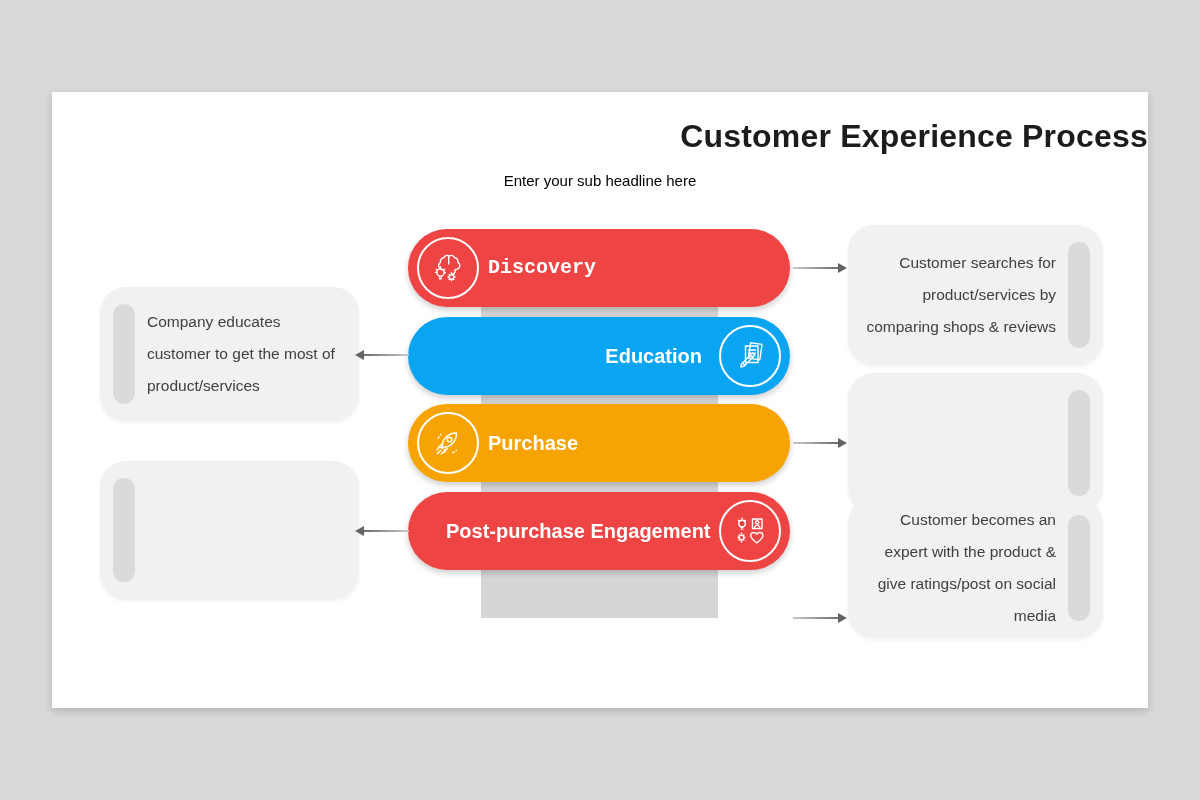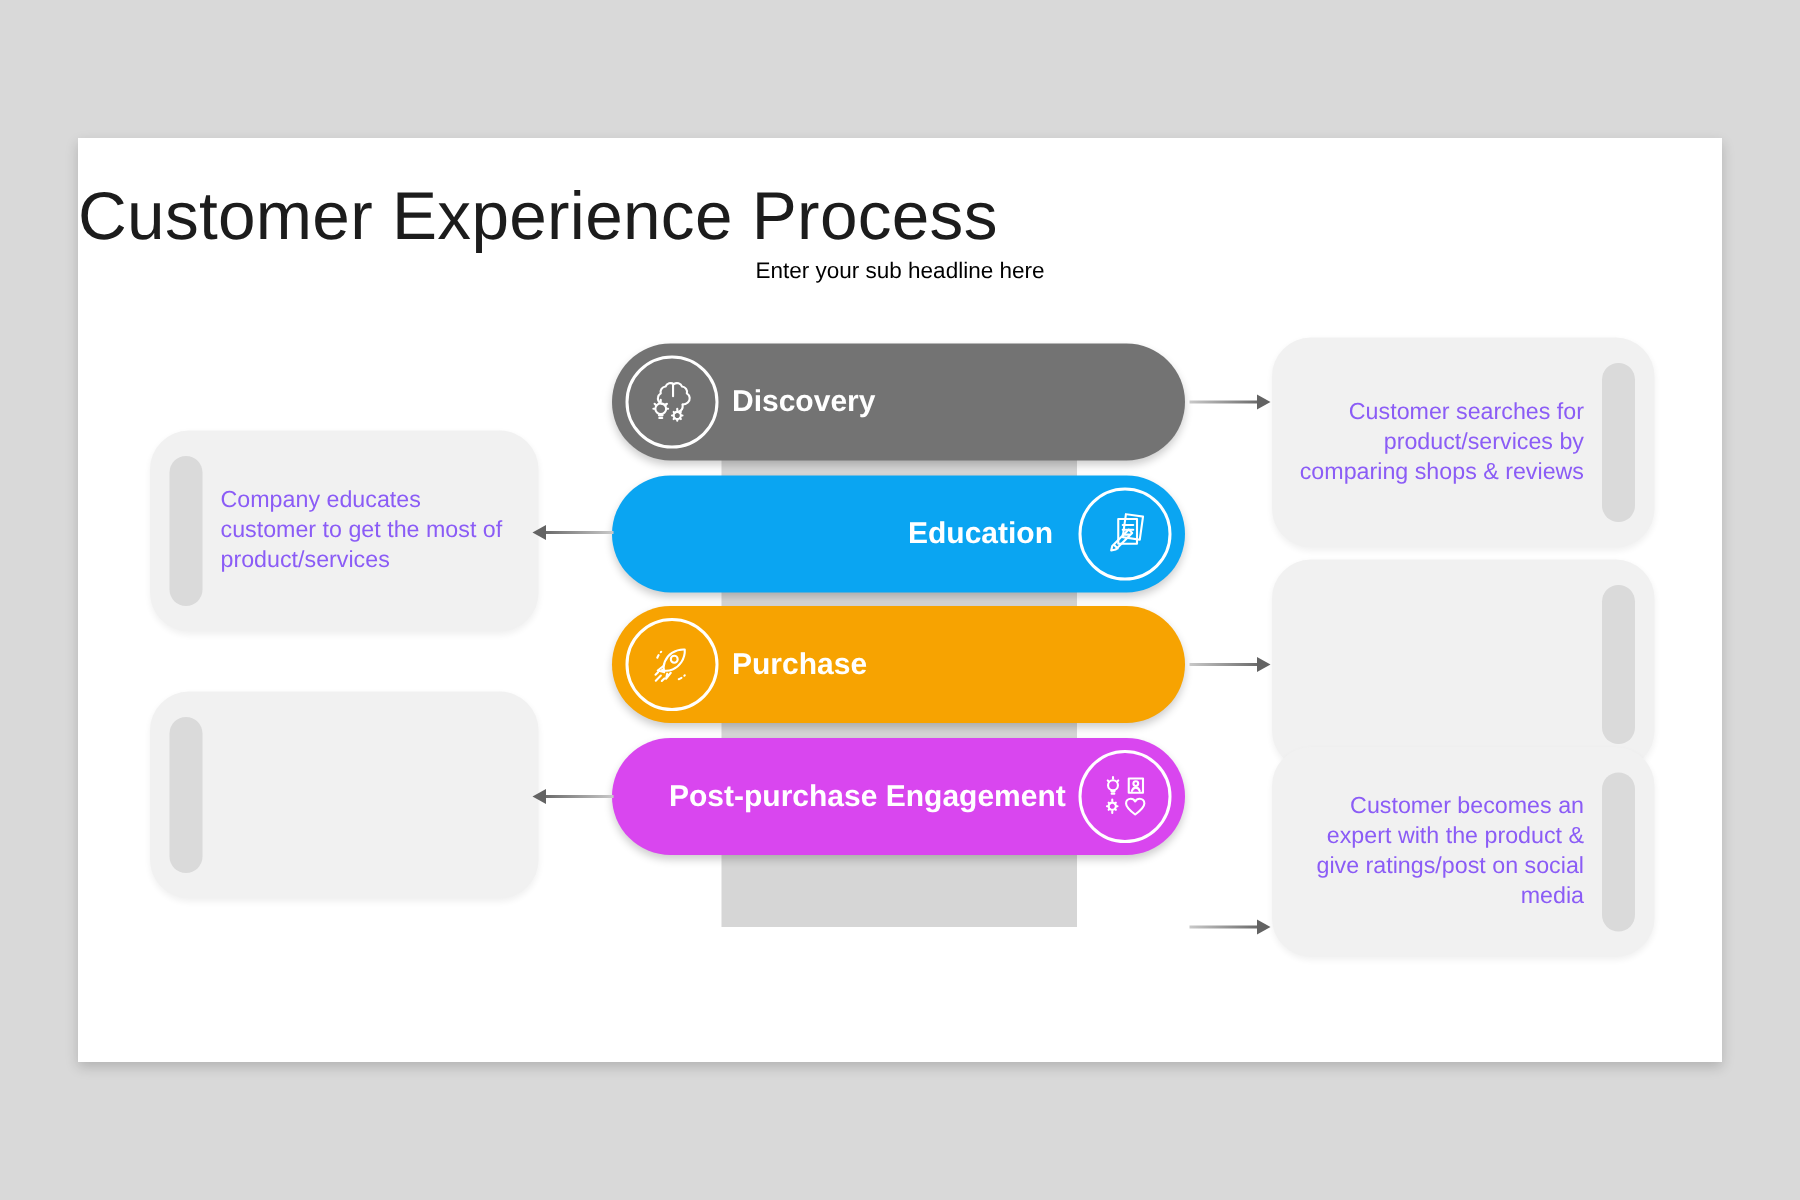--- a/index.html
+++ b/index.html
@@ -9,21 +9,21 @@
     font-family:"Liberation Sans", sans-serif;
     position:relative;overflow:hidden;
   }
   .slide{
     position:absolute;left:52px;top:92px;width:1096px;height:616px;
     background:#ffffff;
     box-shadow:0 3px 8px rgba(0,0,0,0.18);
   }
   .title{
     position:absolute;top:26px;left:0;width:100%;
-    text-align:left;font-size:45px;font-weight:400;color:#1c1c1c;
+    text-align:right;font-size:32px;font-weight:700;color:#1c1c1c;
     letter-spacing:0.2px;
   }
   .subtitle{
     position:absolute;top:80px;left:0;width:100%;
     text-align:center;font-size:15px;color:#000000;
   }
   .band{
     position:absolute;left:429px;top:176px;width:237px;height:350px;
     background:#d6d6d6;
   }
@@ -62,21 +62,21 @@
   .n-r3{top:406px;height:140px}
   .accent{
     position:absolute;top:17px;bottom:17px;width:22px;border-radius:11px;
     background:#dadada;
   }
   .accent.acc-left{left:13px}
   .accent.acc-right{right:13px}
   .note-text{
     position:absolute;top:0;height:100%;
     display:flex;align-items:center;
-    font-size:15.5px;color:#8b5cf6;line-height:20px;
+    font-size:15.5px;color:#404040;line-height:32px;
   }
   .left-note .note-text{left:47px;right:14px;text-align:left;}
   .right-note .note-text{left:14px;right:47px;text-align:right;justify-content:flex-end;}
   
   .arrow{position:absolute;width:54px;height:12px;}
   .a1{left:741px;top:170px}
   .a2{left:303px;top:257px}
   .a3{left:741px;top:345px}
   .a4{left:303px;top:433px}
   .a5{left:741px;top:520px}
@@ -95,21 +95,21 @@
 <body>
 
 <div class="canvas">
   <div class="slide">
 
     <div class="title">Customer Experience Process</div>
     <div class="subtitle">Enter your sub headline here</div>
 
     <div class="band"></div>
 
-    <div class="pill p1" style="background: #737373;">
+    <div class="pill p1" style="background: #ef4444; font-family: Liberation Mono, monospace;">
       <div class="icon-circle ic-left">
         <svg class="licon" viewBox="0 0 40 40" width="40" height="40" fill="none" stroke="#fff" stroke-width="1.4" stroke-linecap="round" stroke-linejoin="round">
           <path d="M16.2 21.6c-3.1.6-5.9-1.6-5.6-4.3.1-1.3.8-2.3 1.9-3-.6-2.2.9-4.3 3.2-4.6.8-2.2 3.6-3 5.5-1.6 1.9-1.4 4.7-.6 5.5 1.6 2.3.3 3.8 2.4 3.2 4.6 1.1.7 1.8 1.7 1.9 3 .2 2.4-2 4.4-4.7 4.4"></path>
           <path d="M20.7 8.6v7.5"></path>
           <path d="M27.1 21.7c.3 2.6-.9 4.3-3 4.8"></path>
           <circle cx="12.5" cy="24.5" r="3.6"></circle>
           <path d="M11.3 28.9h2.4M11.5 30.7h2M12.5 19.6v-1"></path>
           <path d="M8.4 21.2l.8.8M16.6 21.2l-.8.8M7.6 24.5h1.1M17.4 24.5h-1.1"></path>
           <circle cx="23.5" cy="29" r="2.4"></circle>
           <path d="M23.5 25.5v-1M23.5 32.5v-1M20 29h1M27 29h-1M21.1 26.6l.7.7M25.9 31.4l-.7-.7M25.9 26.6l-.7.7M21.1 31.4l.7-.7"></path>
@@ -138,21 +138,21 @@
           <rect x="19.5" y="7.5" width="11.5" height="15.5" transform="rotate(8 25.2 15.2)"></rect>
           <rect x="15.5" y="10" width="12.5" height="16.5"></rect>
           <path d="M18.5 14h7M18.5 17.2h7M18.5 20.4h4.5"></path>
           <path d="M10.8 31l3-.7 11-11-2.3-2.3-11 11z"></path>
           <path d="M12.8 27.3l2.3 2.3"></path>
         </svg>
       </div>
       <div class="pill-label lbl-right88">Education</div>
     </div>
 
-    <div class="pill p4" style="background: #d946ef;">
+    <div class="pill p4" style="background: #ef4444;">
       <div class="icon-circle ic-right">
         <svg class="licon" viewBox="0 0 40 40" width="40" height="40" fill="none" stroke="#fff" stroke-width="1.4" stroke-linecap="round" stroke-linejoin="round">
           <rect x="22.5" y="8" width="9.5" height="9.5"></rect>
           <circle cx="27.2" cy="11.4" r="1.6"></circle>
           <path d="M24.6 16.4c.4-1.5 1.4-2.3 2.6-2.3s2.2.8 2.6 2.3"></path>
           <circle cx="12" cy="12.5" r="3.3"></circle>
           <path d="M10.9 16.4h2.2M11.1 18.1h1.8M12 8.1v-1M8.5 9.3l.8.8M15.5 9.3l-.8.8"></path>
           <circle cx="11.5" cy="26.5" r="2.4"></circle>
           <path d="M11.5 23v-1M11.5 31v-1M8 26.5h1M15 26.5h-1M9.1 24.1l.7.7M13.9 28.9l-.7-.7M13.9 24.1l-.7.7M9.1 28.9l.7-.7"></path>
           <path d="M26.8 32c-3.4-2.6-6.1-4.8-6.1-7.4 0-1.8 1.4-3.1 3.1-3.1 1.2 0 2.4.7 3 1.8.6-1.1 1.8-1.8 3-1.8 1.7 0 3.1 1.3 3.1 3.1 0 2.6-2.7 4.8-6.1 7.4z"></path>

